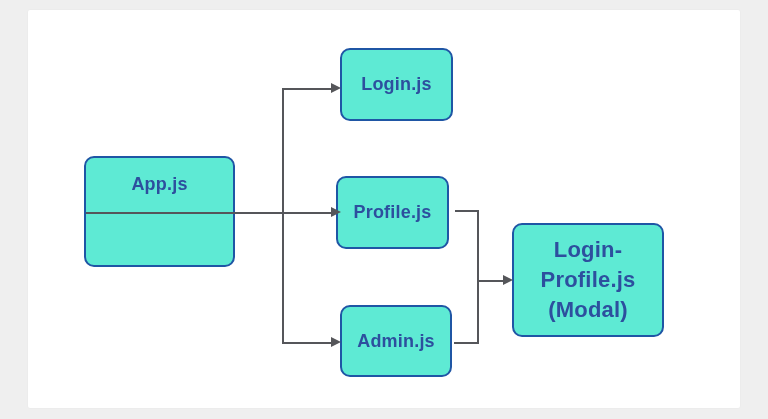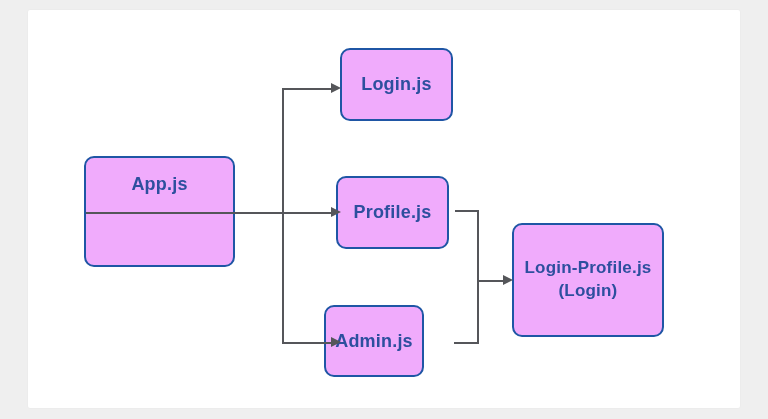--- a/index.html
+++ b/index.html
@@ -18,38 +18,38 @@
   }
   .panel{
     position:absolute;left:28px;top:10px;width:712px;height:398px;
     background:var(--panel);
     border-radius:2px;
     box-shadow:0 0 2px rgba(0,0,0,0.05);
   }
   .stage{position:absolute;left:0;top:0;width:768px;height:419px;}
   .node{
     position:absolute;
-    background:#f0abfc;
+    background:#5eead4;
     border:2.5px solid var(--box-border);
     border-radius:10px;
     box-sizing:border-box;
     color:var(--text-blue);
     font-weight:600;
     display:flex;align-items:center;justify-content:center;
     text-align:center;
     z-index:1;
     font-size:18px;
     letter-spacing:0.2px;
   }
   .node-app{left:84px;top:156px;width:151px;height:111px;flex-direction:column;justify-content:space-between;padding:0;}
   .node-app .half{height:50%;display:flex;align-items:center;justify-content:center;width:100%;border-radius:19px;}
   .node-login{left:340px;top:48px;width:113px;height:73px;}
   .node-profile{left:336px;top:176px;width:113px;height:73px;}
-  .node-admin{left:324px;top:305px;width:100px;height:72px;}
-  .node-modal{left:512px;top:223px;width:152px;height:114px;font-size:17px;line-height:1.35;flex-direction:column;}
+  .node-admin{left:340px;top:305px;width:112px;height:72px;}
+  .node-modal{left:512px;top:223px;width:152px;height:114px;font-size:22px;line-height:1.35;flex-direction:column;}
   .edge{position:absolute;background:var(--connector);z-index:2;}
   .edge.h{height:2px;}
   .edge.v{width:2px;}
   .arrow-right{
     position:absolute;width:0;height:0;z-index:2;
     border-top:5.5px solid transparent;
     border-bottom:5.5px solid transparent;
     border-left:10px solid var(--connector);
   }
   
@@ -98,16 +98,16 @@
   <div class="node node-profile">
     <span>Profile.js</span>
   </div>
 
   <div class="node node-admin">
     <span>Admin.js</span>
   </div>
 
   <div class="node node-modal">
     <span>Login-Profile.js</span>
-    <span>(Login)</span>
+    <span>(Modal)</span>
   </div>
 
 </div>
 
 </body></html>

